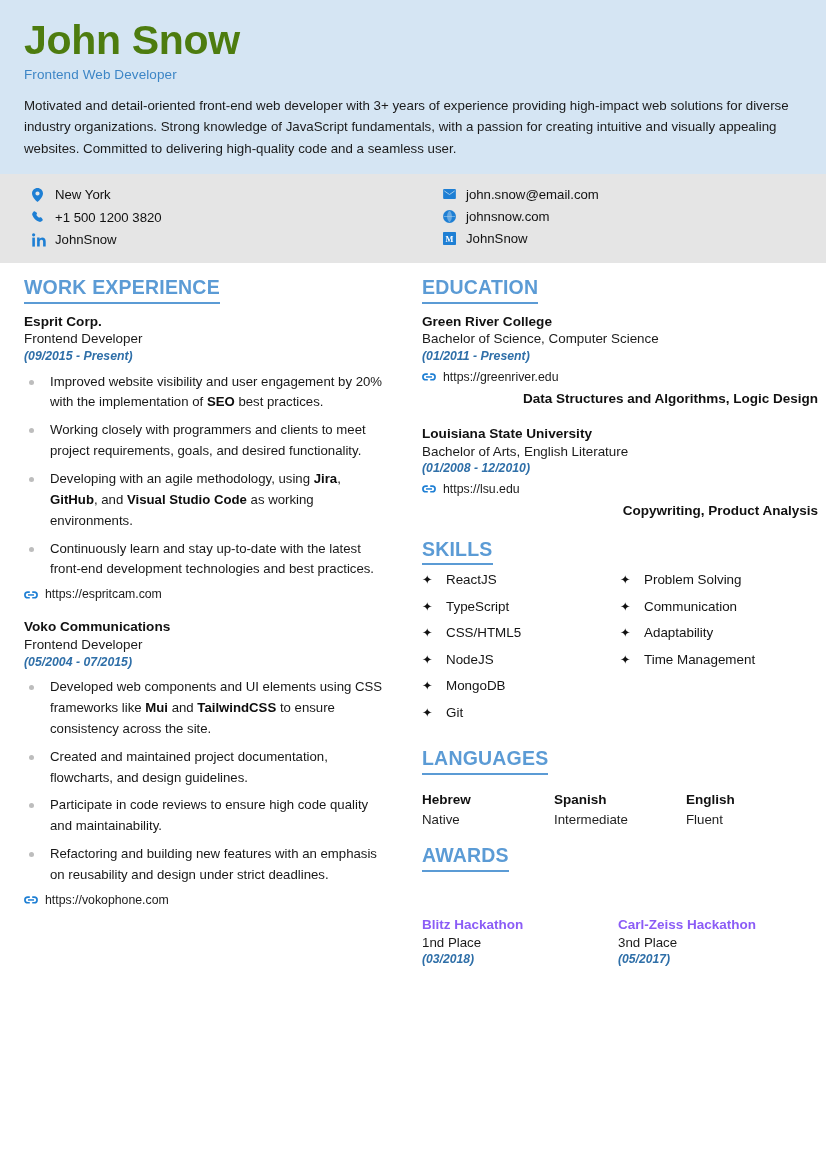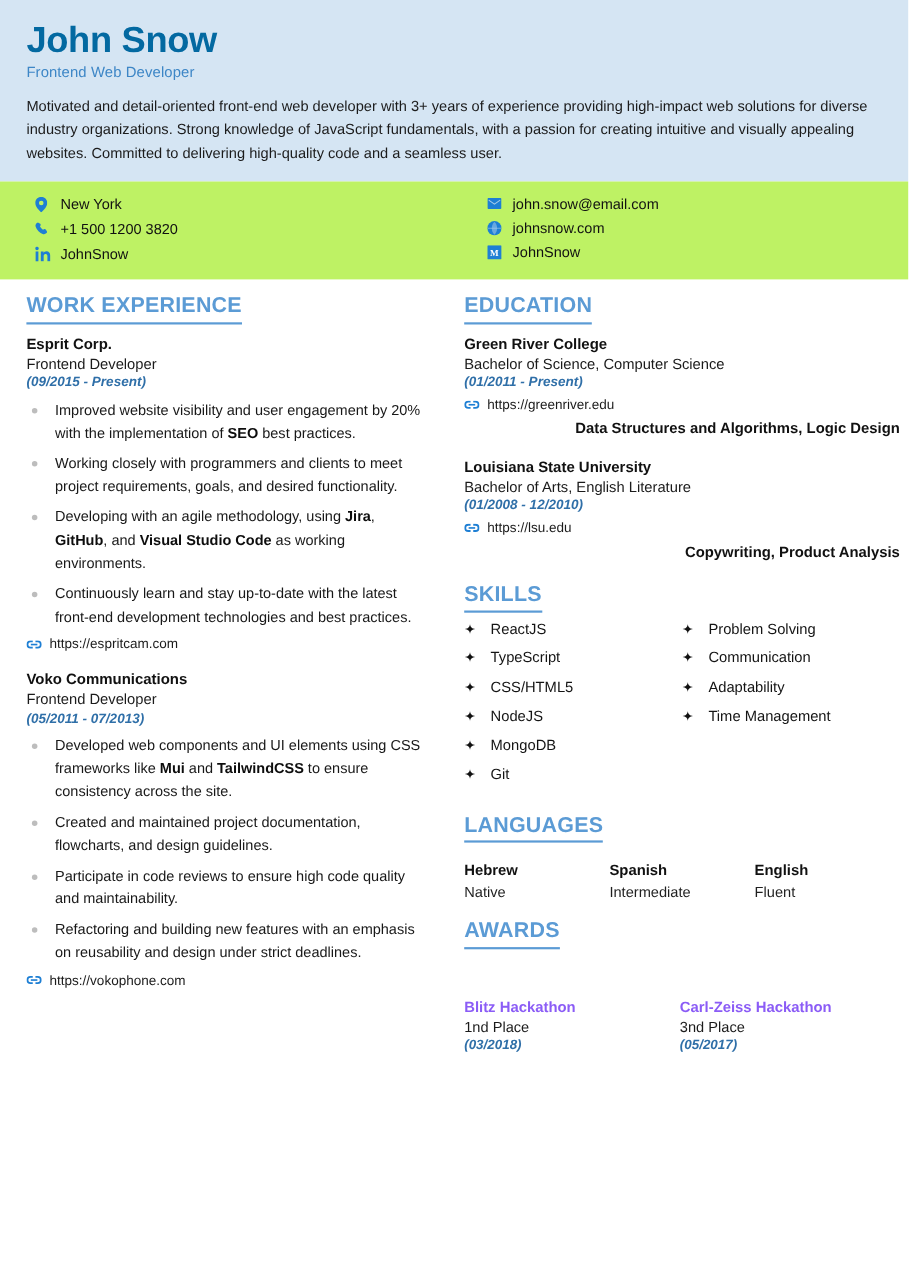--- a/index.html
+++ b/index.html
@@ -20,44 +20,44 @@
     box-sizing: border-box;
   }
 
   
   .header-top {
     background: #d5e5f3;
     padding: 18px 24px 14px 24px;
     box-sizing: border-box;
   }
   .name {
-    font-size: 33px;
+    font-size: 41px;
     font-weight: bold;
-    color: #0369a1;
+    color: #4d7c0f;
     letter-spacing: -0.3px;
     line-height: 1.12;
     margin: 0 0 3px 0;
   }
   .job-title {
     font-size: 13.5px;
     color: #3d86c6;
     font-weight: 500;
     margin: 0 0 13px 0;
     letter-spacing: 0.1px;
   }
   .summary {
     font-size: 13.3px;
     color: #1b1b1b;
     line-height: 1.62;
     margin: 0;
     max-width: 790px;
   }
 
   .header-contact {
-    background: #bef264;
+    background: #e5e5e5;
     padding: 14px 24px 16px 24px;
     box-sizing: border-box;
     display: flex;
   }
   .contact-col {
     display: flex;
     flex-direction: column;
     gap: 9px;
   }
   .contact-col.left { width: 408px; padding-left: 8px; }
@@ -360,21 +360,21 @@
           </span>
           <span>https://espritcam.com</span>
         </div>
       </div>
 
       <div class="spacer-job"></div>
 
       <div class="entry">
         <div class="entry-org">Voko Communications</div>
         <div class="entry-role">Frontend Developer</div>
-        <div class="entry-date">(05/2011 - 07/2013)</div>
+        <div class="entry-date">(05/2004 - 07/2015)</div>
         <ul class="bullets">
           <li>Developed web components and UI elements using CSS frameworks like <b>Mui</b> and <b>TailwindCSS</b> to ensure consistency across the site.</li>
           <li>Created and maintained project documentation, flowcharts, and design guidelines.</li>
           <li>Participate in code reviews to ensure high code quality and maintainability.</li>
           <li>Refactoring and building new features with an emphasis on reusability and design under strict deadlines.</li>
         </ul>
         <div class="link-row">
           <span class="link-icon">
             <svg width="14" height="8" viewBox="0 0 16 9" fill="currentColor">
               <path d="M4.3 0.2H6.6V2.1H4.3A2.3 2.3 0 0 0 4.3 6.7H6.6V8.6H4.3A4.2 4.2 0 0 1 4.3 0.2Z"></path>

